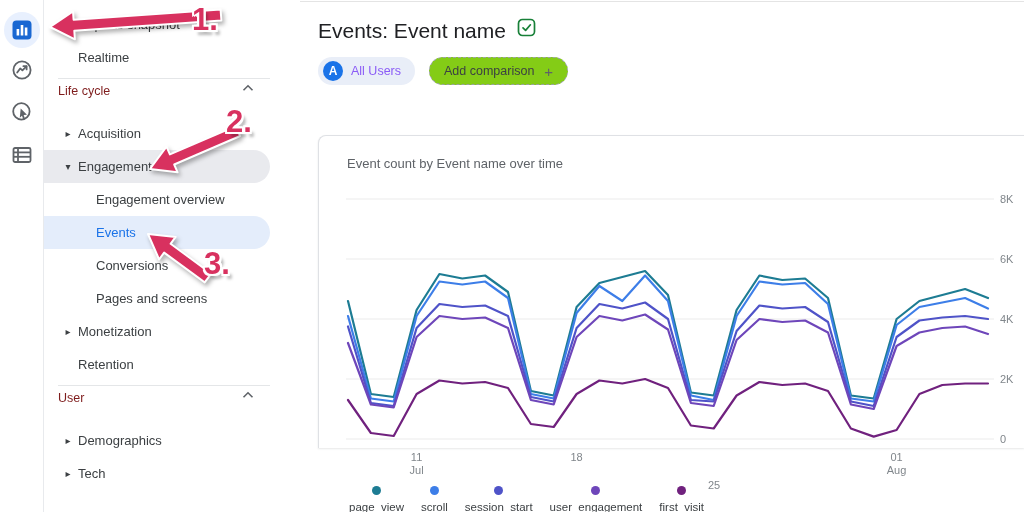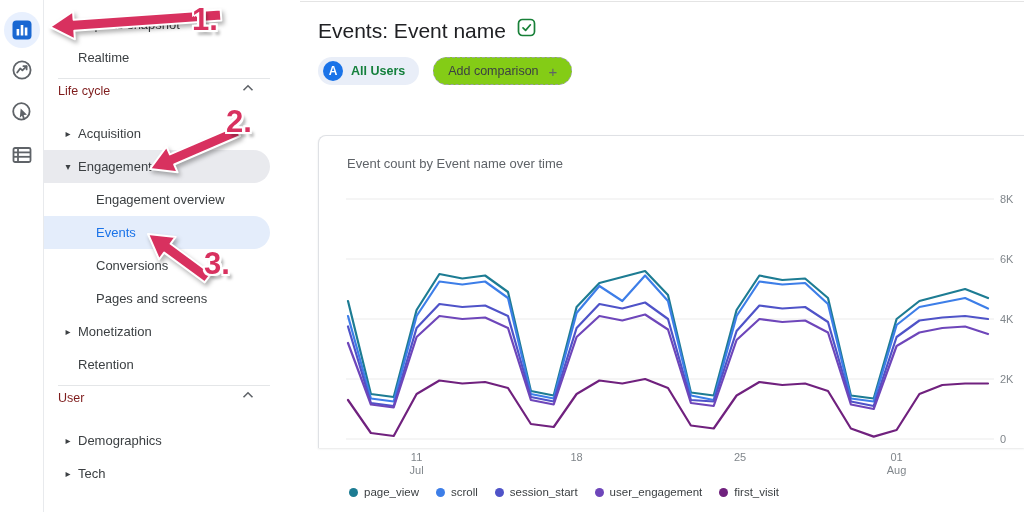--- a/index.html
+++ b/index.html
@@ -24,33 +24,33 @@
   .side-row.hl-blue .lbl { color:#1a73e8; }
   .side-header { height:33px; display:flex; align-items:flex-start; font-size:12.5px; color:#7f1d1d; padding-left:14px; cursor:pointer; }
   .side-header .chev { margin-left:auto; margin-right:46px; display:flex; }
   .side-divider { height:1px; background:#e4e6e8; margin:4px 30px 5px 14px; }
 
   
   .main-title { position:absolute; left:318px; top:17px; font-size:21px; color:#202124; display:flex; align-items:flex-end; gap:10px; }
   .chip-row { position:absolute; left:318px; top:57px; display:flex; gap:14px; align-items:center; }
   .chip-all-users { display:flex; align-items:center; gap:8px; background:#e9eef8; border-radius:15px; height:28px; padding:0 14px 0 5px; cursor:pointer; }
   .avatar-a { width:20px; height:20px; border-radius:50%; background:#1a73e8; color:#fff; font-size:12px; font-weight:700; display:flex; align-items:center; justify-content:center; }
-  .chip-all-users .txt { font-size:12.5px; font-weight:700; color:#15803d;text-align:right; }
+  .chip-all-users .txt { font-size:12.5px; font-weight:400; color:#8b5cf6;text-align:right; }
   .chip-add { display:flex; align-items:center; gap:10px; border:1px dashed #9aa0a6; border-radius:15px; height:28px; padding:0 14px; background:#84cc16; cursor:pointer; }
   .chip-add .txt { font-size:12.5px; font-weight:500; color:#3c4043; }
   .chip-add .plus { font-size:15px; color:#5f6368; }
 
   
   .card { position:absolute; left:318px; top:135px; width:706px; height:313px; background:#fff; border:1px solid #dfe1e5; border-right:none; border-bottom:none; border-radius:8px 0 0 0; box-shadow:0 1px 2px rgba(60,64,67,.12); }
   .card-title { position:absolute; left:28px; top:20px; font-size:13px; color:#5f6368; }
   .plot { position:absolute; left:27px; top:55px; width:648px; height:256px; overflow:visible; }
   .ylabels div { position:absolute; left:654px; width:40px; font-size:11px; color:#80868b; transform:translateY(-6px); }
   .xtick { position:absolute; top:260px; width:60px; margin-left:-30px; text-align:center; font-size:11px; color:#80868b; line-height:13px; }
   .legend { position:absolute; left:30px; top:350px; display:flex; gap:17px; align-items:center; }
-  .legend-item { display:flex; align-items:center; gap:6px; font-size:11.5px; color:#3c4043; }
+  .legend-item { display:flex; align-items:center; gap:6px; font-size:11.5px; color:#3c4043;flex-direction:column; }
   .legend-dot { width:9px; height:9px; border-radius:50%; }
 
   
   .overlay { position:absolute; left:0; top:0; width:1024px; height:512px; pointer-events:none; }
   .overlay svg { filter:drop-shadow(2px 3px 2px rgba(0,0,0,.30)); }
   .ann-label { position:absolute; font-size:31px; font-weight:700; color:#d8315f; pointer-events:none;
     text-shadow:-2px -2px 0 #fff, 2px -2px 0 #fff, -2px 2px 0 #fff, 2px 2px 0 #fff, 0 -2px 0 #fff, 0 2px 0 #fff, -2px 0 0 #fff, 2px 0 0 #fff, 4px 5px 3px rgba(0,0,0,.28); }
 </style>
 </head>
 <body>
@@ -190,21 +190,21 @@
     <div class="ylabels" id="ylabels">
         <div style="top: 8px;">8K</div>
         <div style="top: 68px;">6K</div>
         <div style="top: 128px;">4K</div>
         <div style="top: 188px;">2K</div>
         <div style="top: 248px;">0</div>
       </div>
     <div id="xticks">
         <div class="xtick" style="left: 70.5714px;">11<br>Jul</div>
         <div class="xtick" style="left: 230.571px;">18</div>
-        <div class="xtick" style="left: 394px;">25</div>
+        <div class="xtick" style="left: 368px; margin-top: 28px;">25</div>
         <div class="xtick" style="left: 550.571px;">01<br>Aug</div>
       </div>
   </div>
   <div class="legend" id="legend">
       <div class="legend-item">
         <span class="legend-dot" style="background:#1d7c93"></span>
         <span>page_view</span>
       </div>
       <div class="legend-item">
         <span class="legend-dot" style="background:#3d7ee8"></span>

